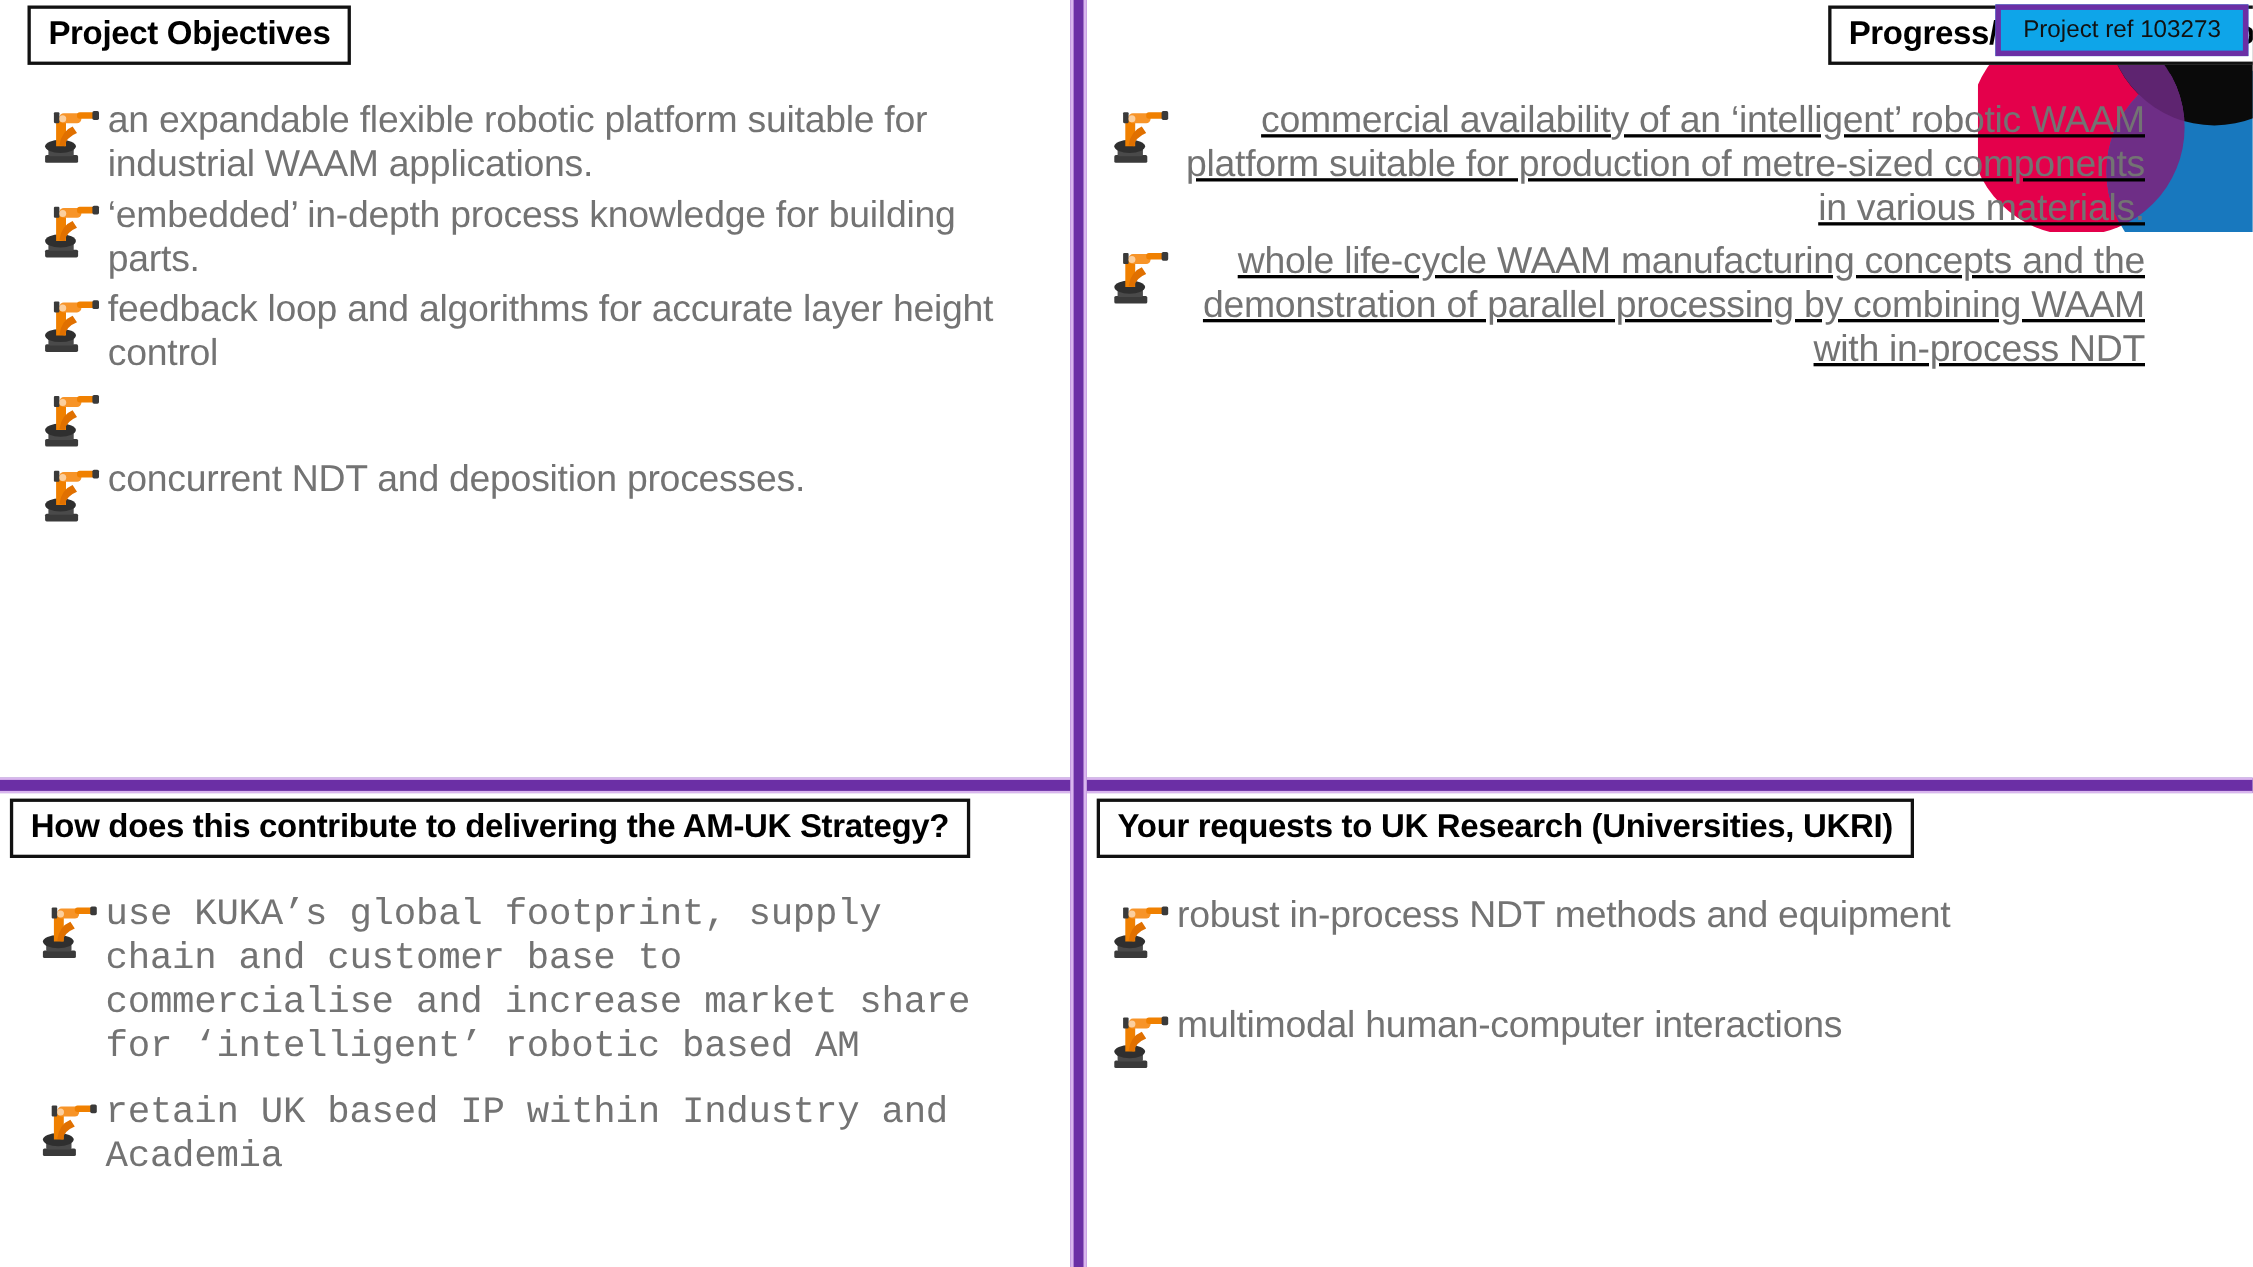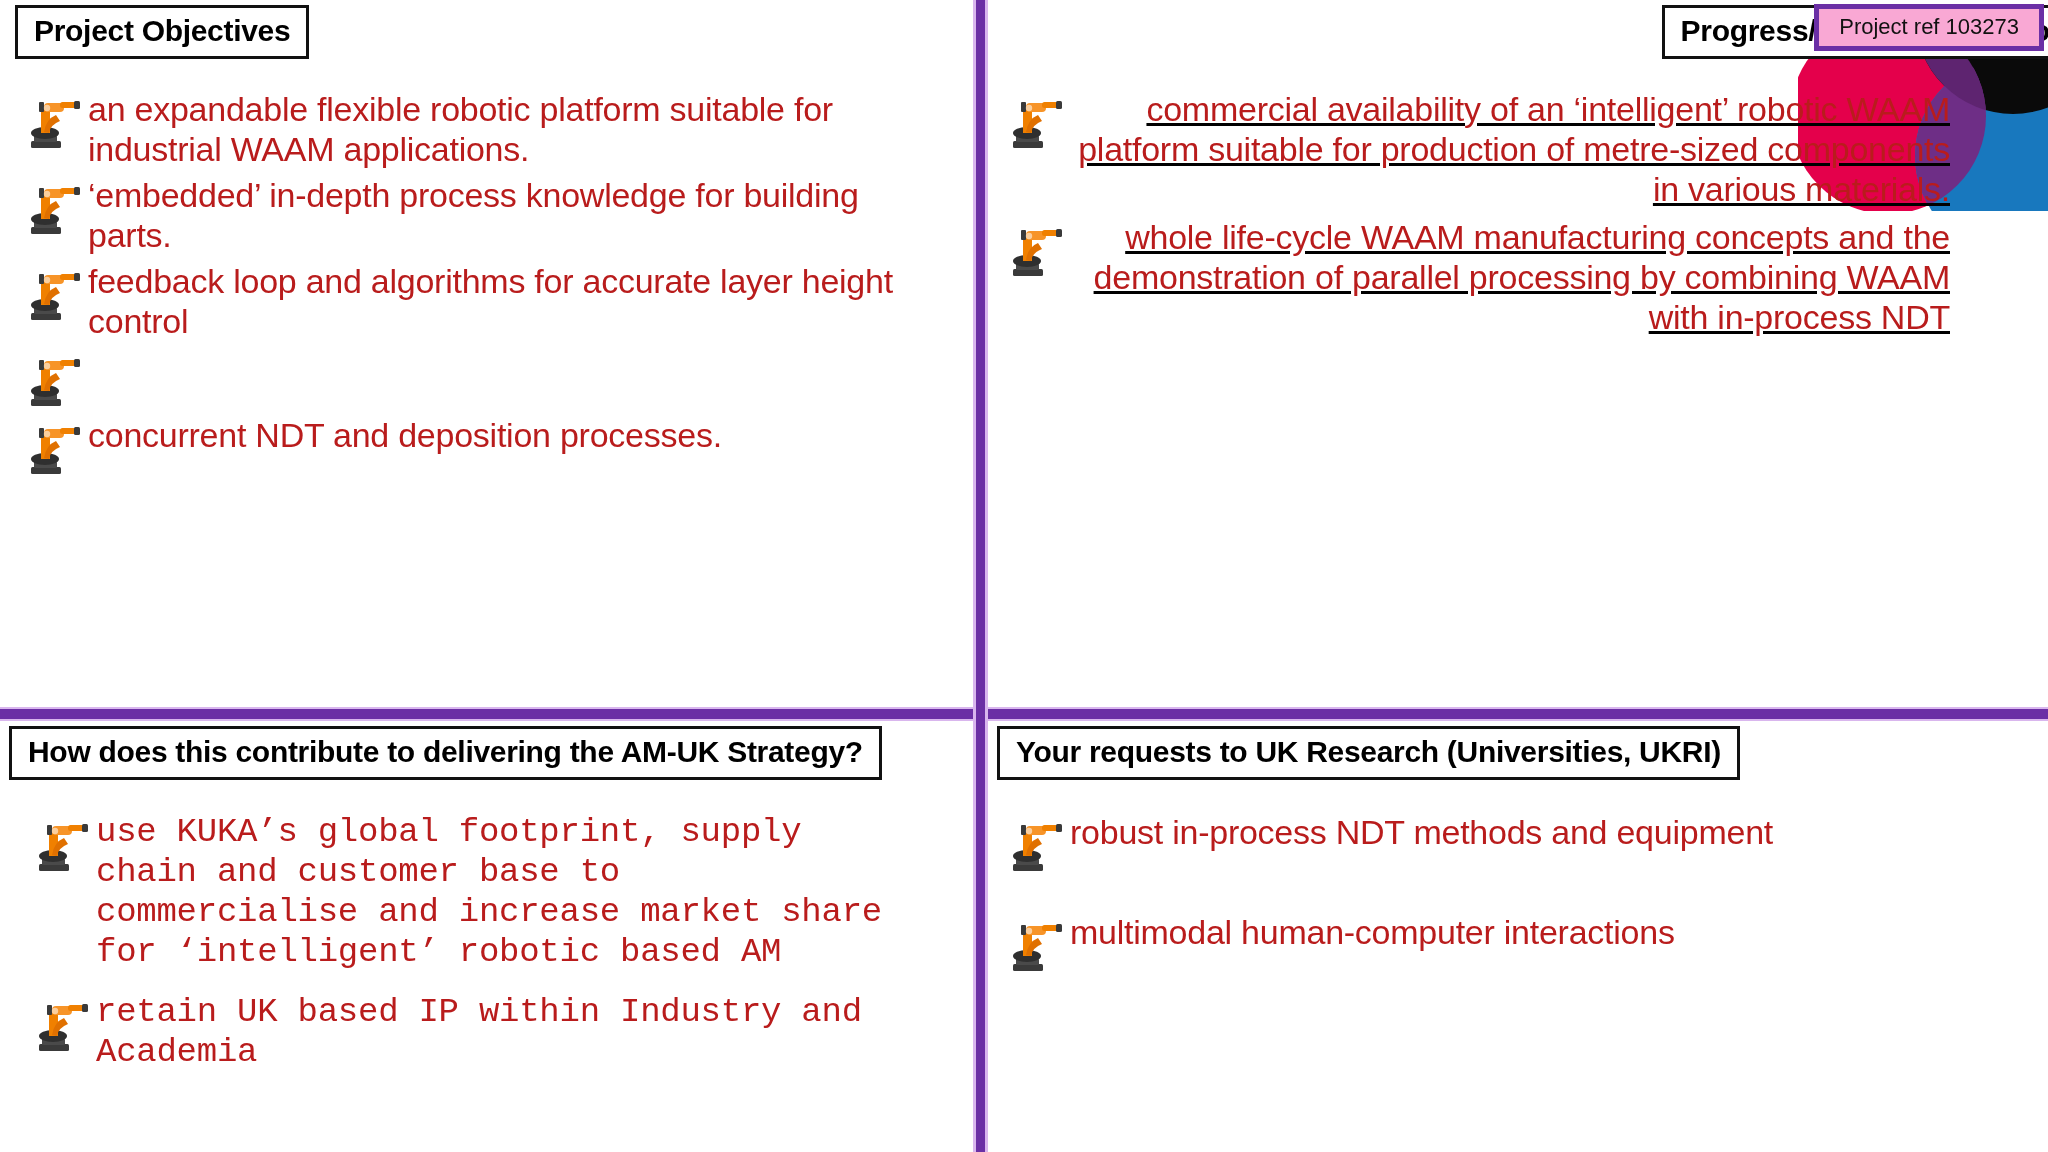--- a/index.html
+++ b/index.html
@@ -27,21 +27,21 @@
     left:0; top:707px; width:2048px; height:14px;
     background:#6B2FA5;
     border-top:2px solid #D9B6EE;
     border-bottom:2px solid #D9B6EE;
     box-sizing:border-box;
     z-index:4;
   }
 
   
   .quad{position:absolute;box-sizing:border-box;}
-  #quad-tl{left:6px;   top:0;    width:973px;  height:707px;}
+  #quad-tl{left:16px;   top:0;    width:973px;  height:707px;}
   #quad-tr{left:988px;top:0;   width:1140px; height:707px;text-align:right;}
   #quad-bl{left:0;   top:721px;width:896px;  height:431px;}
   #quad-br{left:988px;top:721px;width:1060px;height:431px;}
 
   
   .panel-header{
     display:inline-block;
     border:3px solid #111111;
     background:#ffffff;
     padding:7px 16px 9px 16px;
@@ -77,21 +77,21 @@
   .bullet-icon{
     flex:0 0 auto;
     width:62px;height:60px;
     margin-top:4px;
     margin-right:6px;
   }
   .bullet-icon svg{display:block;width:62px;height:60px;}
   .bullet-text{
     font-size:34px;
     line-height:1.18;
-    color:#b91c1c;
+    color:#737373;
     letter-spacing:-0.25px;
     padding-top:2px;
   }
   #quad-tl .bullet-text{max-width:860px;}
   #quad-tr .bullet-text{max-width:880px;}
   #quad-bl .bullet-text{max-width:830px;font-family:Liberation Mono, monospace;}
   #quad-br .bullet-text{max-width:900px;}
 
   #quad-bl .bullet{margin-bottom:18px;}
   #quad-br .bullet{margin-bottom:36px;}
@@ -105,21 +105,21 @@
     overflow:hidden;
     z-index:1;
   }
   #brand-logo svg{display:block;}
 
   
   #project-ref-box{
     position:absolute;
     right:4px; top:4px;
     border:5px solid #6B2FA5;
-    background:#f9a8d4;
+    background:#0ea5e9;
     padding:5px 20px 6px 20px;
     font-size:22px;
     color:#111111;
     z-index:9;
     white-space:nowrap;
   }
 </style>
 </head>
 <body>
 

